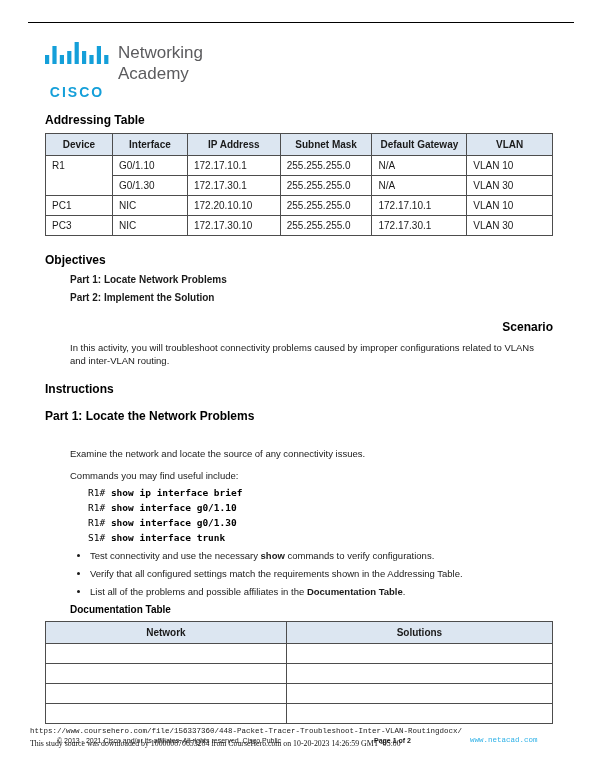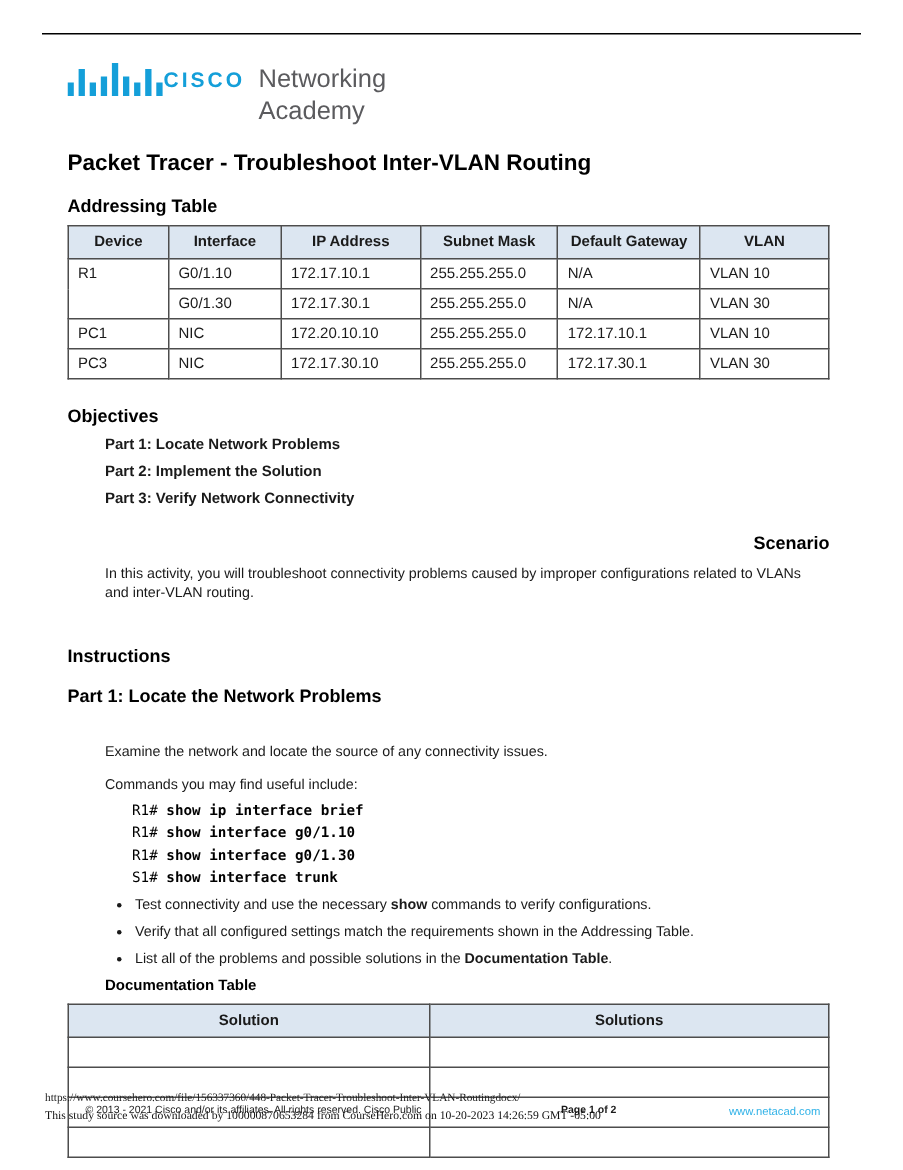--- a/index.html
+++ b/index.html
@@ -12,21 +12,21 @@
     font-family: "Liberation Sans", sans-serif;
     color: #1a1a1a;
     overflow: hidden;
   }
   .top-rule {
     position: absolute; top: 22px; left: 28px; right: 28px;
     border-top: 1.5px solid #000;
   }
   
   .logo { position: absolute; top: 42px; left: 45px; display: flex; gap: 9px; align-items: flex-start; }
-  .logo-left { display: flex; flex-direction: row; align-items: center; }
+  .logo-left { display: flex; flex-direction: column; align-items: center; gap: 20px; }
   .logo-bars { display: block; }
   .logo-brand { font-size: 14px; font-weight: bold; letter-spacing: 2px; color: #149fd9; line-height: 17px; }
   .logo-academy { font-size: 17px; color: #5b5b5e; line-height: 21px; }
   
   .content { position: absolute; top: 100px; left: 45px; width: 508px; }
   .doc-title { font-size: 15px; font-weight: bold; color: #000; }
   .h2 { font-size: 12px; font-weight: bold; color: #000; }
   .h3 { font-size: 12px; font-weight: bold; color: #000; }
   .h3-part { font-size: 12px; font-weight: bold; color: #000; }
   .indent { padding-left: 25px; }
@@ -50,40 +50,40 @@
     background: #dce6f1;
     font-weight: bold;
     text-align: center;
     height: 22px;
   }
   
   .objectives-heading { margin-top: 17px; }
   .part-line { font-size: 10px; font-weight: bold; margin-top: 7px; }
   .scenario-heading { margin-top: 17px; text-align: right; }
   .scenario-body { margin-top: 7px; width: 490px; }
-  .instructions-heading { margin-top: 28px; }
+  .instructions-heading { margin-top: 15px; }
   .part1-heading { margin-top: 13px; }
   .intro-line { margin-top: 24px; }
   .commands-intro { margin-top: 9px; }
   .code-block { margin-top: 3px; padding-left: 43px; }
   .code-line { font-family: "DejaVu Sans Mono", "Liberation Mono", monospace; font-size: 9.5px; line-height: 15px; color: #000; }
   .code-line .cmd { font-weight: bold; }
   .bullets { margin-top: 5px; padding-left: 45px; }
   .bullets li { font-size: 9.5px; line-height: 12px; margin-bottom: 6px; }
   .doc-table-heading { margin-top: 2px; font-size: 10px; }
   .doc-table { margin-top: 7px; }
   .doc-table th { height: 24px; }
   .doc-table td { height: 20px; }
   .bold { font-weight: bold; }
   
   .footer-copyright { position: absolute; left: 57px; top: 737px; font-size: 7px; color: #1a1a1a; white-space: nowrap; }
   .footer-page { position: absolute; left: 374px; top: 737px; font-size: 7px; font-weight: bold; color: #1a1a1a; white-space: nowrap; }
-  .footer-site { position: absolute; left: 486px; top: 736px; font-size: 7.5px; color: #2eb1e7; white-space: nowrap; cursor: pointer; }
+  .footer-site { position: absolute; left: 470px; top: 736px; font-size: 7.5px; color: #2eb1e7; white-space: nowrap; cursor: pointer; font-family: Liberation Mono, monospace; }
   .wm-line { position: absolute; left: 30px; top: 739px; font-family: "Liberation Serif", serif; font-size: 7.8px; color: #111; white-space: nowrap; }
-  .wm-url { position: absolute; left: 30px; top: 727px; font-family: Liberation Serif, serif; font-size: 7.5px; color: #222; white-space: nowrap; }
+  .wm-url { position: absolute; left: 30px; top: 727px; font-family: Liberation Mono, monospace; font-size: 7.5px; color: #222; white-space: nowrap; }
 </style>
 </head>
 <body>
 
 <div class="page">
 
   <div class="top-rule"></div>
 
   <div class="logo">
     <div class="logo-left">
@@ -103,21 +103,20 @@
       <span class="logo-brand">CISCO</span>
     </div>
     <div class="logo-academy">
       <div>Networking</div>
       <div>Academy</div>
     </div>
   </div>
 
   <div class="content">
 
-    <div class="doc-title">Packet Tracer - Troubleshoot Inter-VLAN Routing</div>
 
     <div class="h3 addr-heading">Addressing Table</div>
     <table class="grid">
       <colgroup>
         <col style="width:13.2%">
           <col style="width:14.8%">
           <col style="width:18.3%">
         <col style="width:18.1%">
           <col style="width:18.7%">
           <col style="width:16.9%">
@@ -163,52 +162,51 @@
           <td>255.255.255.0</td>
           <td>172.17.30.1</td>
           <td>VLAN 30</td>
         </tr>
       </tbody>
     </table>
 
     <div class="h2 objectives-heading">Objectives</div>
     <div class="part-line indent">Part 1: Locate Network Problems</div>
     <div class="part-line indent">Part 2: Implement the Solution</div>
-    <div class="part-line indent">Part 3: Verify Network Connectivity</div>
 
     <div class="h2 scenario-heading">Scenario</div>
     <div class="body-text indent scenario-body">In this activity, you will troubleshoot connectivity problems caused by improper configurations related to VLANs and inter-VLAN routing.</div>
 
     <div class="h2 instructions-heading">Instructions</div>
     <div class="h3-part part1-heading">Part 1: Locate the Network Problems</div>
     <div class="body-text indent intro-line">Examine the network and locate the source of any connectivity issues.</div>
     <div class="body-text indent commands-intro">Commands you may find useful include:</div>
 
     <div class="code-block">
       <div class="code-line"><span>R1# </span><span class="cmd">show ip interface brief</span></div>
       <div class="code-line"><span>R1# </span><span class="cmd">show interface g0/1.10</span></div>
       <div class="code-line"><span>R1# </span><span class="cmd">show interface g0/1.30</span></div>
       <div class="code-line"><span>S1# </span><span class="cmd">show interface trunk</span></div>
     </div>
 
     <ul class="bullets">
       <li><span>Test connectivity and use the necessary </span><span class="bold">show</span><span> commands to verify configurations.</span></li>
       <li><span>Verify that all configured settings match the requirements shown in the Addressing Table.</span><span class="bold"></span><span></span></li>
-      <li><span>List all of the problems and possible solutions in the </span><span class="bold">Documentation Table</span><span>.</span></li>
+      <li><span>List all of the problems and possible affiliates in the </span><span class="bold">Documentation Table</span><span>.</span></li>
     </ul>
 
     <div class="h3 indent doc-table-heading">Documentation Table</div>
     <table class="grid doc-table">
       <colgroup>
           <col style="width:47.5%">
           <col style="width:52.5%">
         </colgroup>
       <thead>
         <tr>
-          <th>Solution</th>
+          <th>Network</th>
           <th>Solutions</th>
         </tr>
       </thead>
       <tbody>
         <tr>
             <td></td>
             <td></td>
           </tr>
         <tr>
             <td></td>

